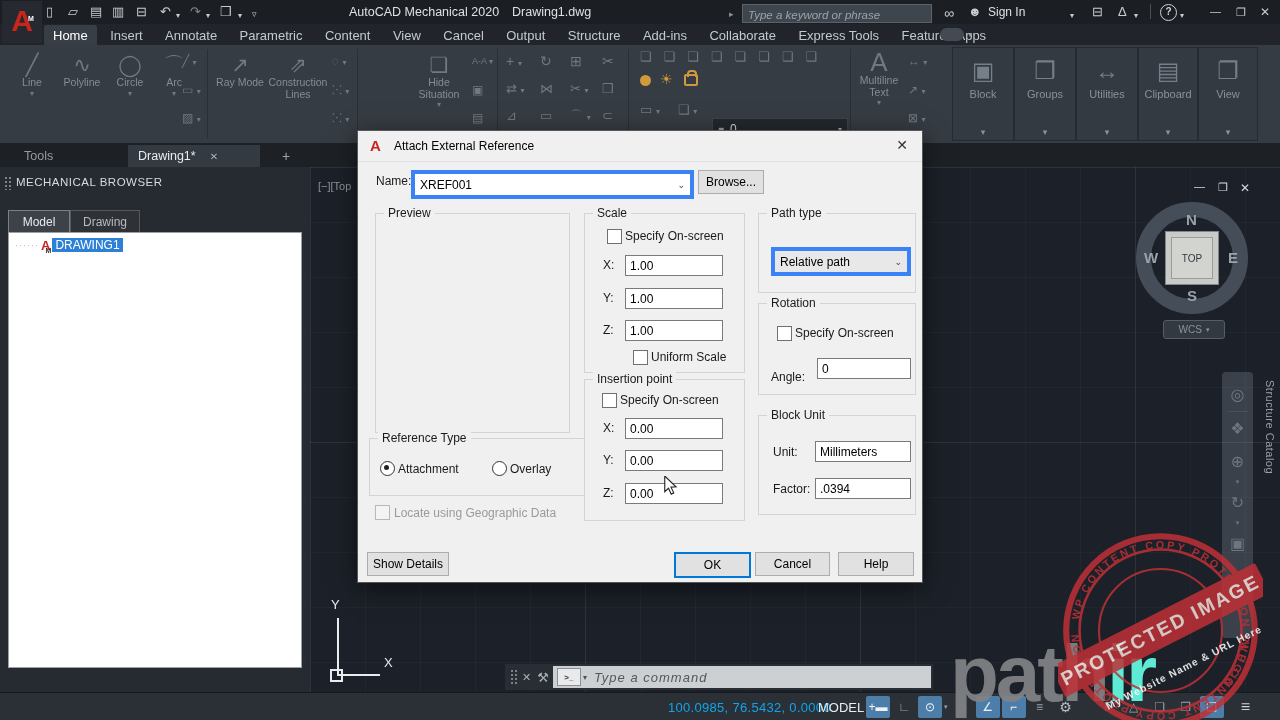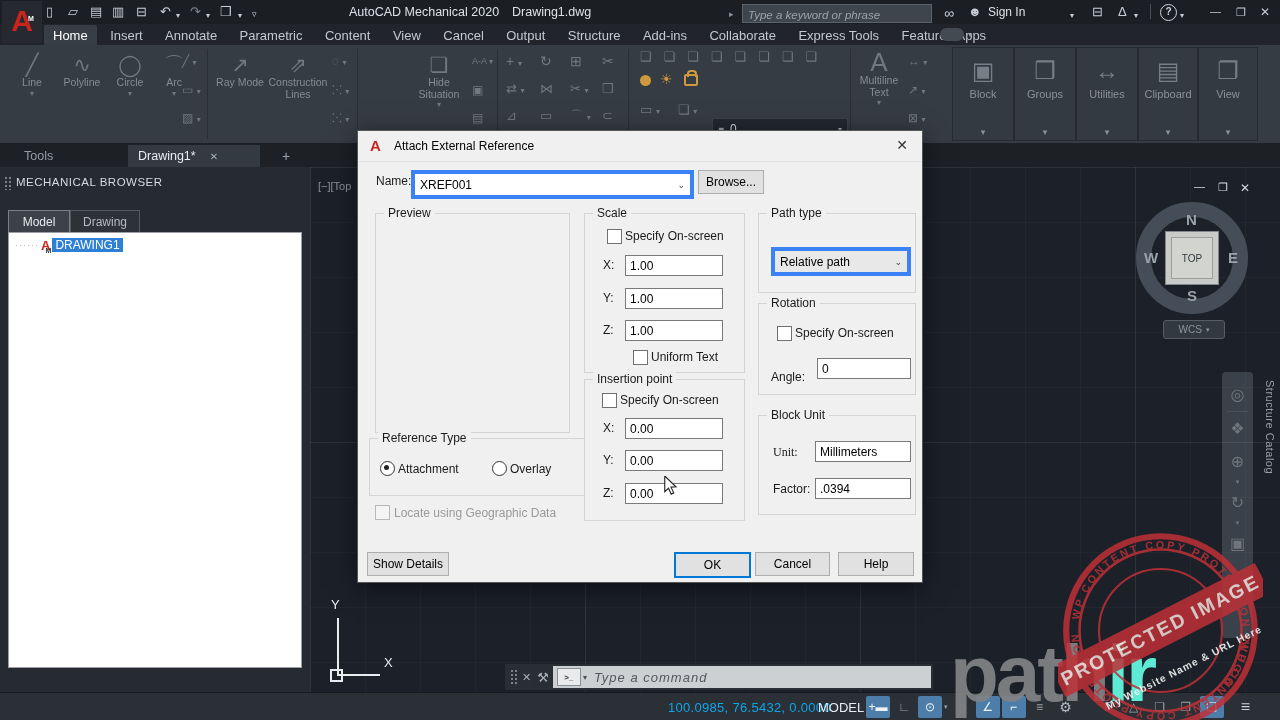--- a/index.html
+++ b/index.html
@@ -386,21 +386,21 @@
     <span class="grplabel">Scale</span>
     <span class="cb" style="position:absolute;left:22px;top:15px;"></span>
     <span class="dlbl" style="left:40px;top:15px;">Specify On-screen</span>
     <span class="dlbl" style="left:18px;top:44px;">X:</span>
     <input class="din" style="position: absolute; left: 40px; top: 41px; width: 88px;" value="1.00">
     <span class="dlbl" style="left:18px;top:77px;">Y:</span>
     <input class="din" style="position: absolute; left: 40px; top: 74px; width: 88px;" value="1.00">
     <span class="dlbl" style="left:18px;top:109px;">Z:</span>
     <input class="din" style="position: absolute; left: 40px; top: 106px; width: 88px;" value="1.00">
     <span class="cb" style="position:absolute;left:48px;top:136px;"></span>
-    <span class="dlbl" style="left:66px;top:136px;">Uniform Text</span>
+    <span class="dlbl" style="left:66px;top:136px;">Uniform Scale</span>
   </div>
 
   <div class="grp" style="left:226px;top:248px;width:159px;height:140px;">
     <span class="grplabel">Insertion point</span>
     <span class="cb" style="position:absolute;left:17px;top:13px;"></span>
     <span class="dlbl" style="left:35px;top:13px;">Specify On-screen</span>
     <span class="dlbl" style="left:18px;top:41px;">X:</span>
     <input class="din" style="position: absolute; left: 40px; top: 38px; width: 88px;" value="0.00">
     <span class="dlbl" style="left:18px;top:73px;">Y:</span>
     <input class="din" style="position: absolute; left: 40px; top: 70px; width: 88px;" value="0.00">
@@ -419,21 +419,21 @@
   <div class="grp" style="left:400px;top:172px;width:156px;height:90px;">
     <span class="grplabel">Rotation</span>
     <span class="cb" style="position:absolute;left:18px;top:22px;"></span>
     <span class="dlbl" style="left:36px;top:22px;">Specify On-screen</span>
     <span class="dlbl" style="left:12px;top:66px;">Angle:</span>
     <input class="din" style="position: absolute; left: 58px; top: 54px; width: 84px;" value="0">
   </div>
 
   <div class="grp" style="left:400px;top:284px;width:156px;height:98px;">
     <span class="grplabel">Block Unit</span>
-    <span class="dlbl" style="left:14px;top:29px;font-family:Liberation Serif, serif;">Unit:</span>
+    <span class="dlbl" style="left:14px;top:29px;">Unit:</span>
     <input class="din" readonly="" style="position: absolute; left: 56px; top: 25px; width: 86px;" value="Millimeters">
     <span class="dlbl" style="left:14px;top:66px;">Factor:</span>
     <input class="din" readonly="" style="position: absolute; left: 56px; top: 62px; width: 86px;" value=".0394">
   </div>
 
   <div class="grp" style="left:11px;top:307px;width:214px;height:56px;">
     <span class="grplabel">Reference Type</span>
     <span class="rad sel" style="position:absolute;left:10px;top:22px;"></span>
     <span class="dlbl" style="left:28px;top:23px;">Attachment</span>
     <span class="rad" style="position:absolute;left:122px;top:22px;"></span>

